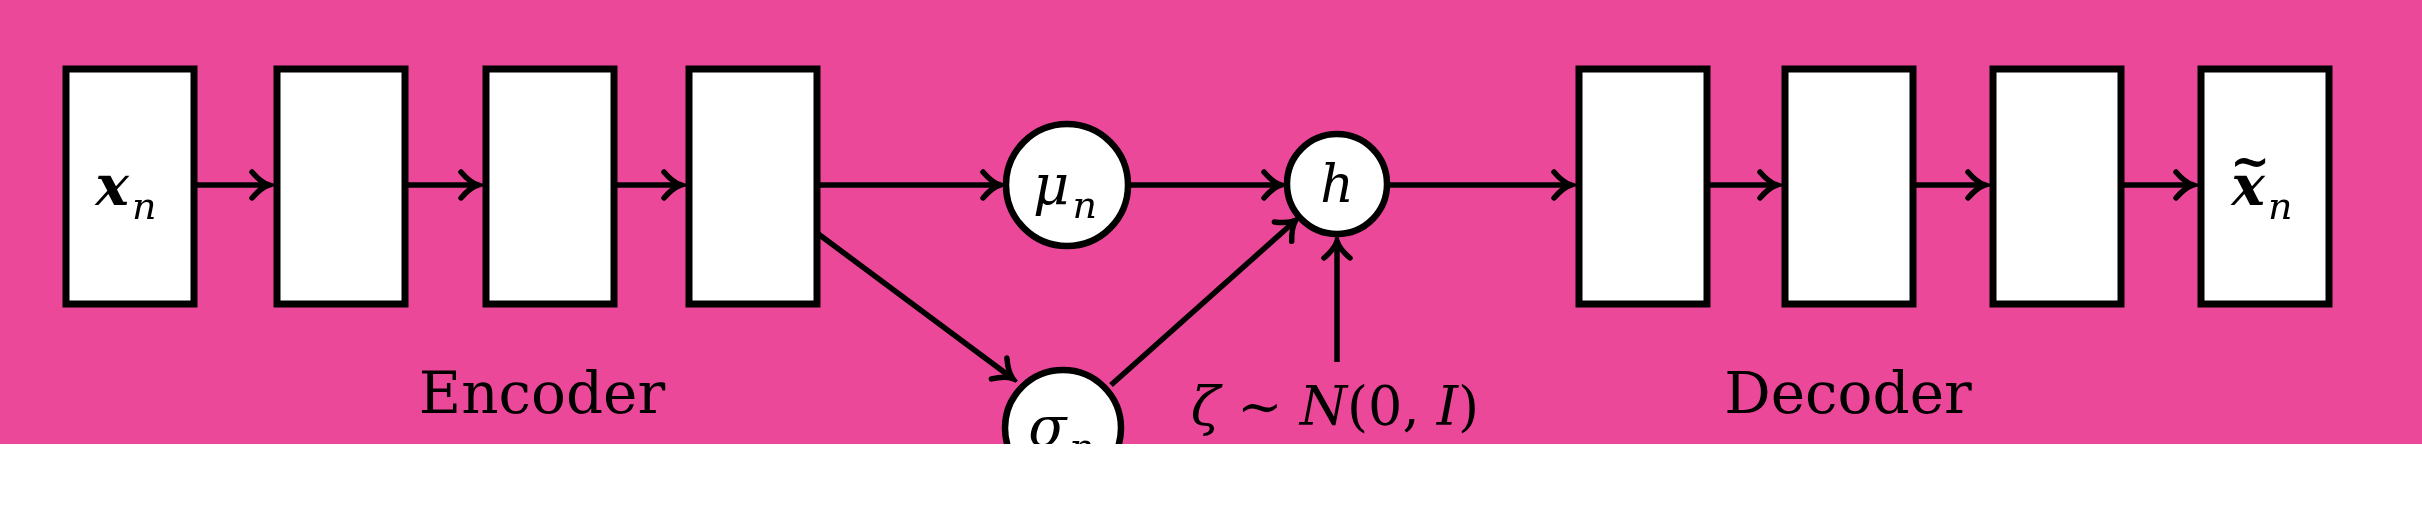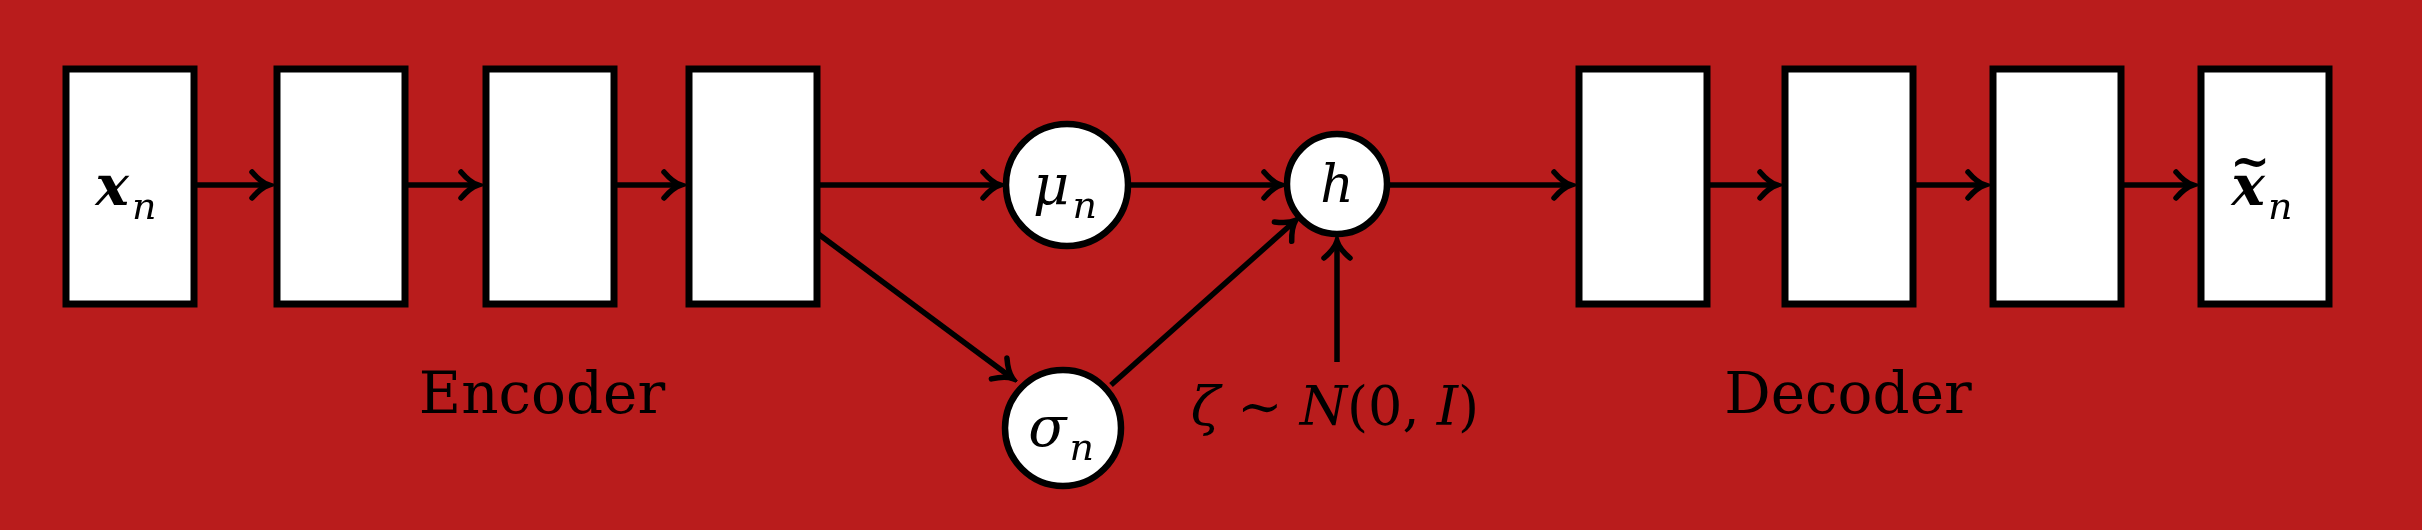--- a/index.html
+++ b/index.html
@@ -2,22 +2,22 @@
 <html><head>
 <meta charset="utf-8">
 <style>
   html, body {
     margin: 0;
     padding: 0;
     background: #ffffff;
   }
   .stage {
     width: 2422px;
-    height: 530px;
-    background: #b91c1c;
+    height: 444px;
+    background: #ec4899;
     position: relative;
     overflow: hidden;
   }
   svg { display: block; }
 
   .layer-box {
     fill: #ffffff;
     stroke: #000000;
     stroke-width: 7;
   }

